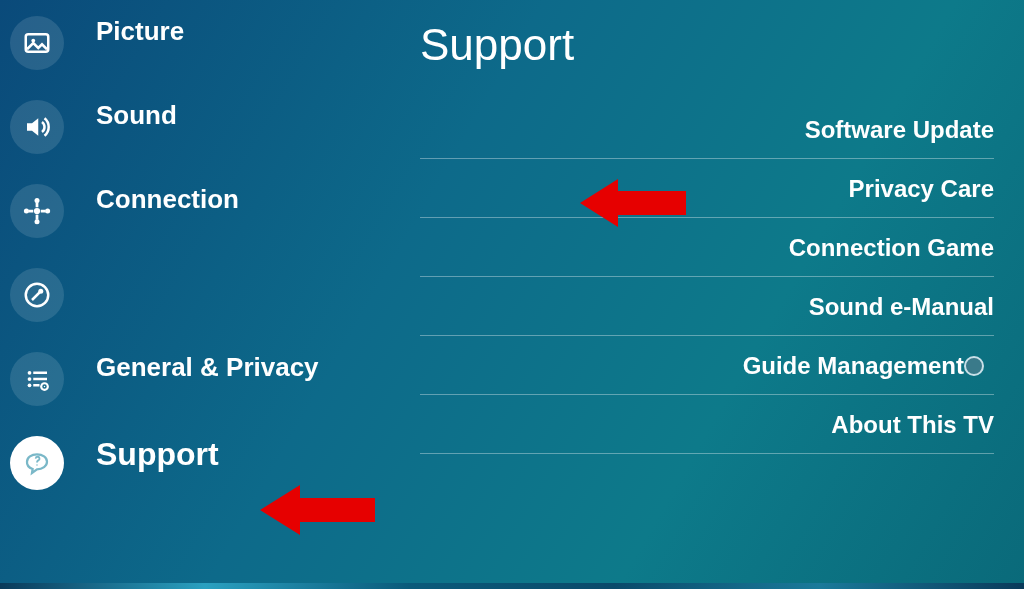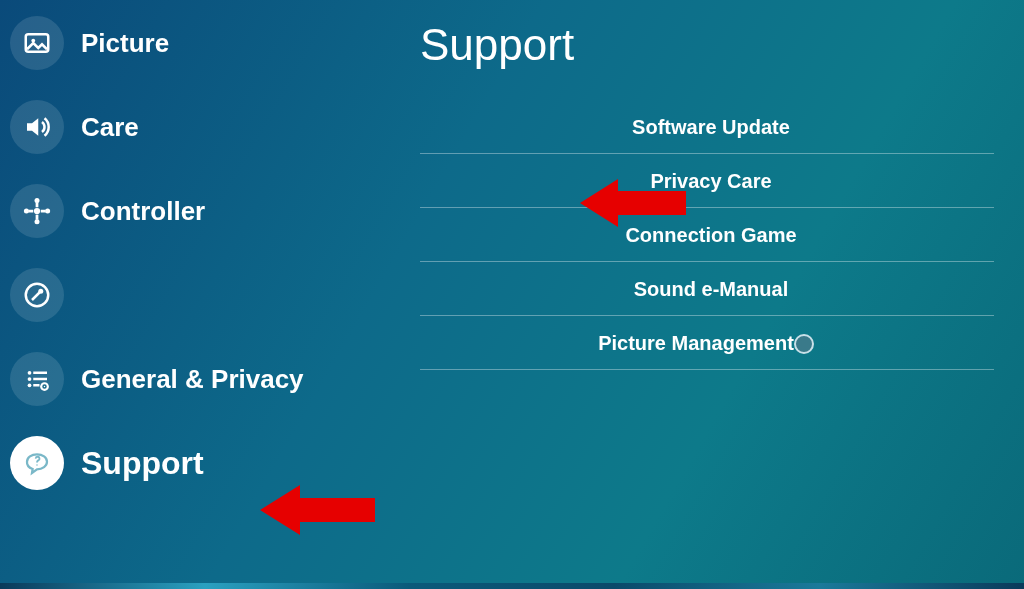--- a/index.html
+++ b/index.html
@@ -13,22 +13,22 @@
   .sidebar {
     width: 370px;
     padding: 10px 0 0 10px;
     display: flex;
     flex-direction: column;
     gap: 18px;
     position: relative;
   }
   .sidebar-item {
     display: flex;
-    align-items: center;
-    gap: 17px;
+    align-items: flex-start;
+    gap: 32px;
     padding: 6px 0;
     cursor: pointer;
   }
   .icon-circle {
     width: 54px;
     height: 54px;
     border-radius: 50%;
     background: rgba(255,255,255,0.12);
     display: flex;
     align-items: center;
@@ -56,26 +56,26 @@
     margin-bottom: 30px;
   }
   .menu-list {
     display: flex;
     flex-direction: column;
   }
   .menu-item {
     position: relative;
     padding: 16px 0 14px 8px;
     border-bottom: 1px solid rgba(255,255,255,0.35);
-    font-size: 20px;
+    font-size: 24px;
     font-weight: 600;
     cursor: pointer;
     display: flex;
     align-items: center;
-    justify-content: center;
+    justify-content: flex-end;
   }
   .radio-ind {
     width: 20px;
     height: 20px;
     border-radius: 50%;
     border: 2px solid #c8e0e8;
     background: #3a7a8a;
     margin-right: 10px;
     flex-shrink: 0;
   }
@@ -111,35 +111,35 @@
   </div>
 
   <div class="sidebar-item">
     <span class="icon-circle">
       <svg viewBox="0 0 24 24" fill="none" stroke="#fff" stroke-width="2">
         <path d="M4 9 v6 h4 l5 4 V5 l-5 4 Z" fill="#fff" stroke="none"></path>
         <path d="M16 8 a5 5 0 0 1 0 8"></path>
         <path d="M18 5 a9 9 0 0 1 0 14"></path>
       </svg>
     </span>
-    <span class="sidebar-label">Care</span>
+    <span class="sidebar-label">Sound</span>
   </div>
 
   <div class="sidebar-item">
     <span class="icon-circle">
       <svg viewBox="0 0 24 24" fill="none" stroke="#fff" stroke-width="2.2">
         <circle cx="12" cy="12" r="2.5" fill="#fff" stroke="none"></circle>
         <circle cx="12" cy="3.5" r="2" fill="#fff" stroke="none"></circle>
         <circle cx="12" cy="20.5" r="2" fill="#fff" stroke="none"></circle>
         <circle cx="3.5" cy="12" r="2" fill="#fff" stroke="none"></circle>
         <circle cx="20.5" cy="12" r="2" fill="#fff" stroke="none"></circle>
         <path d="M12 5 v4 M12 15 v4 M5 12 h4 M15 12 h4"></path>
       </svg>
     </span>
-    <span class="sidebar-label">Controller</span>
+    <span class="sidebar-label">Connection</span>
   </div>
 
   <div class="sidebar-item">
     <span class="icon-circle">
       <svg viewBox="0 0 24 24" fill="none" stroke="#fff" stroke-width="2">
         <circle cx="12" cy="12" r="9"></circle>
         <circle cx="15" cy="9" r="2" fill="#fff" stroke="none"></circle>
         <path d="M14 10 L8 16"></path>
       </svg>
     </span>
@@ -189,24 +189,27 @@
     <div class="menu-item">
       <span>Connection Game</span>
     </div>
 
 
     <div class="menu-item">
       <span>Sound e-Manual</span>
     </div>
 
     <div class="menu-item">
-      <span>Picture Management</span>
+      <span>Guide Management</span>
       <span class="radio-ind"></span>
     </div>
 
+    <div class="menu-item">
+      <span>About This TV</span>
+    </div>
 
   </div>
 </div>
 
 <div class="arrow sidebar-arrow">
   <svg width="120" height="60" viewBox="0 0 120 60">
     <polygon points="0,30 40,5 40,18 115,18 115,42 40,42 40,55" fill="#e60000"></polygon>
   </svg>
 </div>
 <div class="arrow main-arrow">

